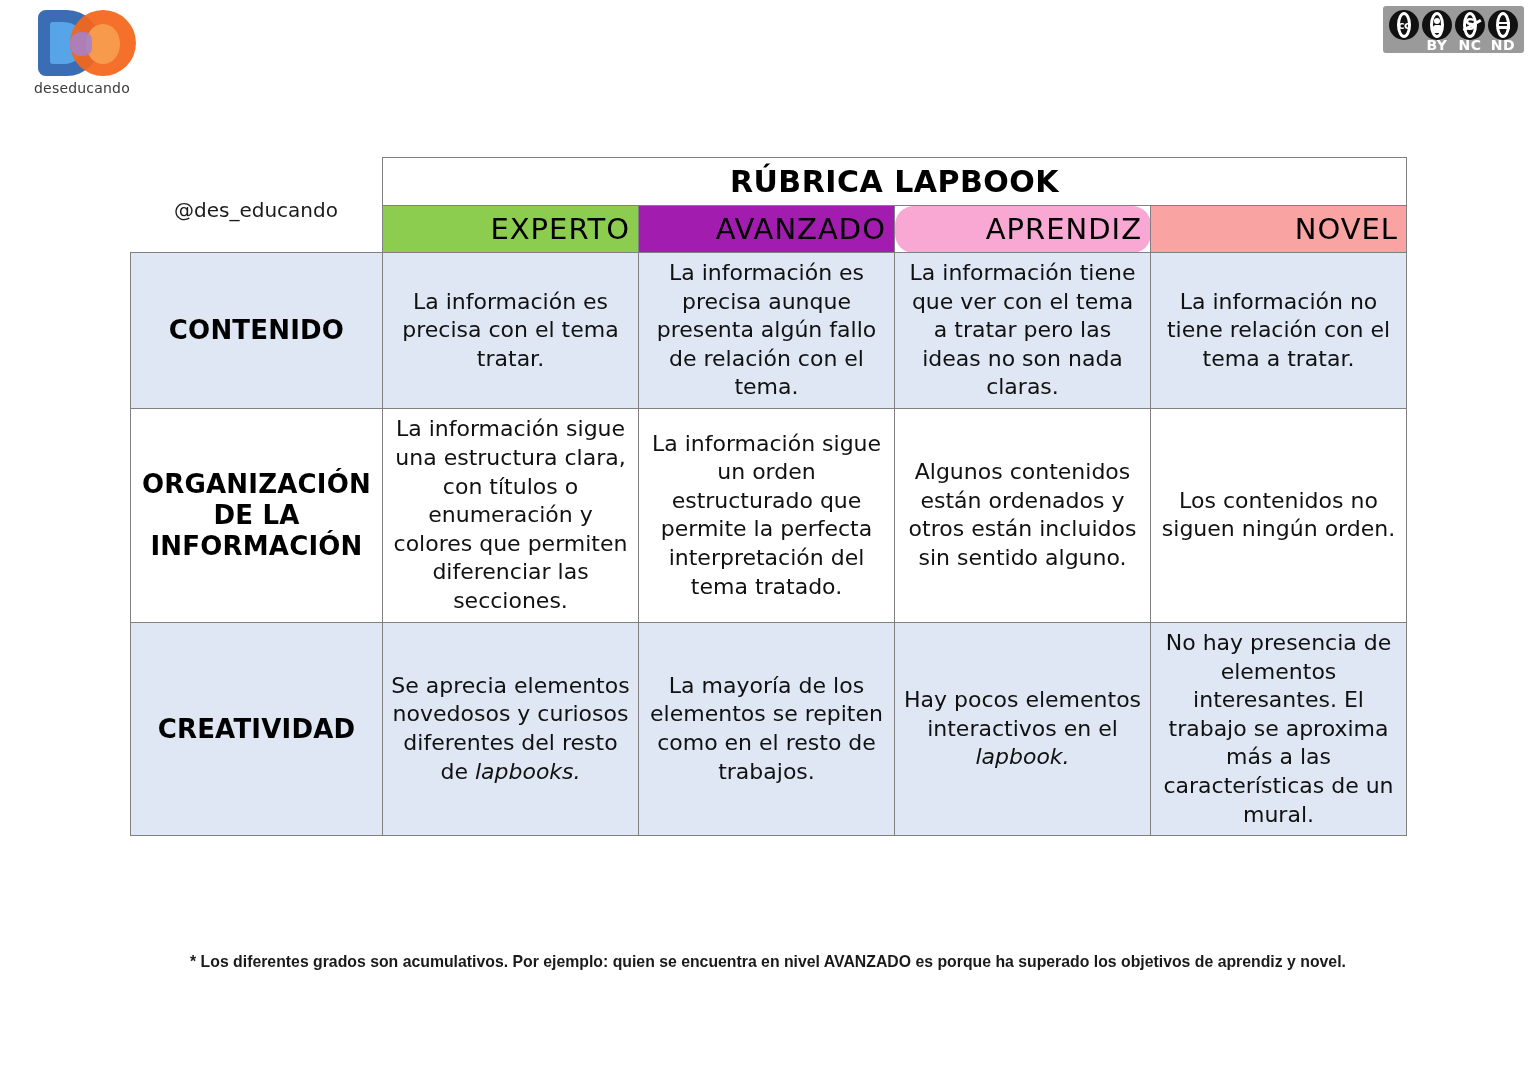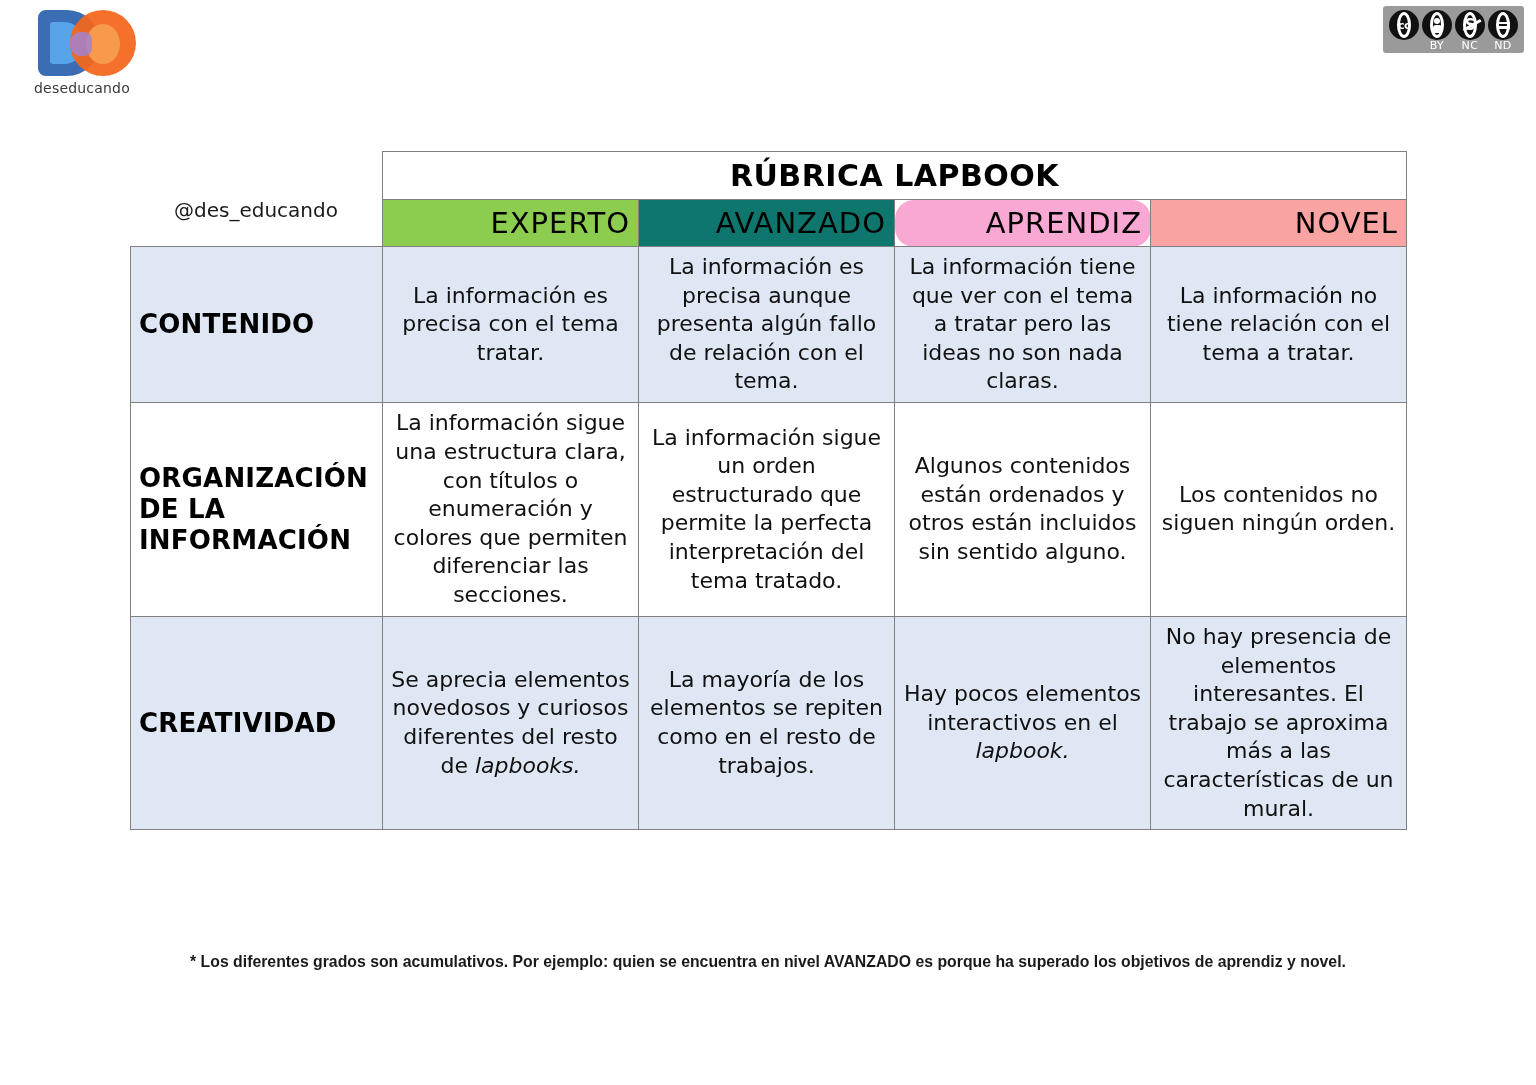--- a/index.html
+++ b/index.html
@@ -121,22 +121,22 @@
     border: 3px solid #fff;
     display: flex;
     align-items: center;
     justify-content: center;
     font-size: 11px;
     font-weight: bold;
     letter-spacing: -0.5px;
     box-sizing: border-box;
   }
   .cc-label {
-    font-size: 11px;
-    font-weight: normal;
+    font-size: 14px;
+    font-weight: bold;
     color: #fff;
     line-height: 11px;
     letter-spacing: 0.5px;
   }
   .cc-spacer { height: 11px; }
   .glyph-person {
     display: block;
     width: 6px;
     height: 6px;
     border-radius: 50%;
@@ -193,21 +193,21 @@
     text-align: center;
     font-size: 20px;
     color: #1b1b1b;
     font-family: "DejaVu Sans", "Liberation Sans", sans-serif;
   }
 
   
   .rubric {
     position: absolute;
     left: 130px;
-    top: 151px;
+    top: 157px;
     width: 1277px;
     border-collapse: collapse;
     table-layout: fixed;
     padding-left: 20px;
   }
   .rubric td, .rubric th {
     border: 1px solid #808080;
     padding: 6px 8px;
     vertical-align: middle;
     box-sizing: border-box;
@@ -240,20 +240,21 @@
     height: 40px;
     padding: 2px 6px;
     font-family: "DejaVu Sans", "Liberation Sans", sans-serif;
   }
   .lvl-experto  { background: #8CCC4F; }
   .lvl-avanzado { background: #F8D46A; }
   .lvl-aprendiz { background: #F7A440; }
   .lvl-novel    { background: #F9A3A3; }
 
   .crit {
+    text-align: center;
     font-weight: bold;
     font-size: 26px;
     line-height: 1.18;
     color: #000;
     font-family: "DejaVu Sans", "Liberation Sans", sans-serif;
     letter-spacing: 0.2px;
   }
   .desc {
     text-align: center;
     font-size: 22px;
@@ -347,21 +348,21 @@
     <col class="c-lvl">
   </colgroup>
   <tbody>
     <tr>
       <td class="cell-blank"></td>
       <td class="title-cell" colspan="4">RÚBRICA LAPBOOK</td>
     </tr>
     <tr>
       <td class="cell-blank"></td>
       <td class="lvl lvl-experto" style="background: rgb(140, 204, 79);">EXPERTO</td>
-      <td class="lvl lvl-avanzado" style="background: #0f766e; margin-top: 15px;">AVANZADO</td>
+      <td class="lvl lvl-avanzado" style="background: #a21caf; margin-top: 15px;">AVANZADO</td>
       <td class="lvl lvl-aprendiz" style="background: #f9a8d4; border-radius: 19px;">APRENDIZ</td>
       <td class="lvl lvl-novel" style="background: rgb(249, 163, 163);">NOVEL</td>
     </tr>
 
     <tr class="row-blue r-contenido">
       <td class="crit">
         <span>CONTENIDO</span>
       </td>
       <td class="desc">La información es precisa con el tema tratar.</td>
       <td class="desc">La información es precisa aunque presenta algún fallo de relación con el tema.</td>

